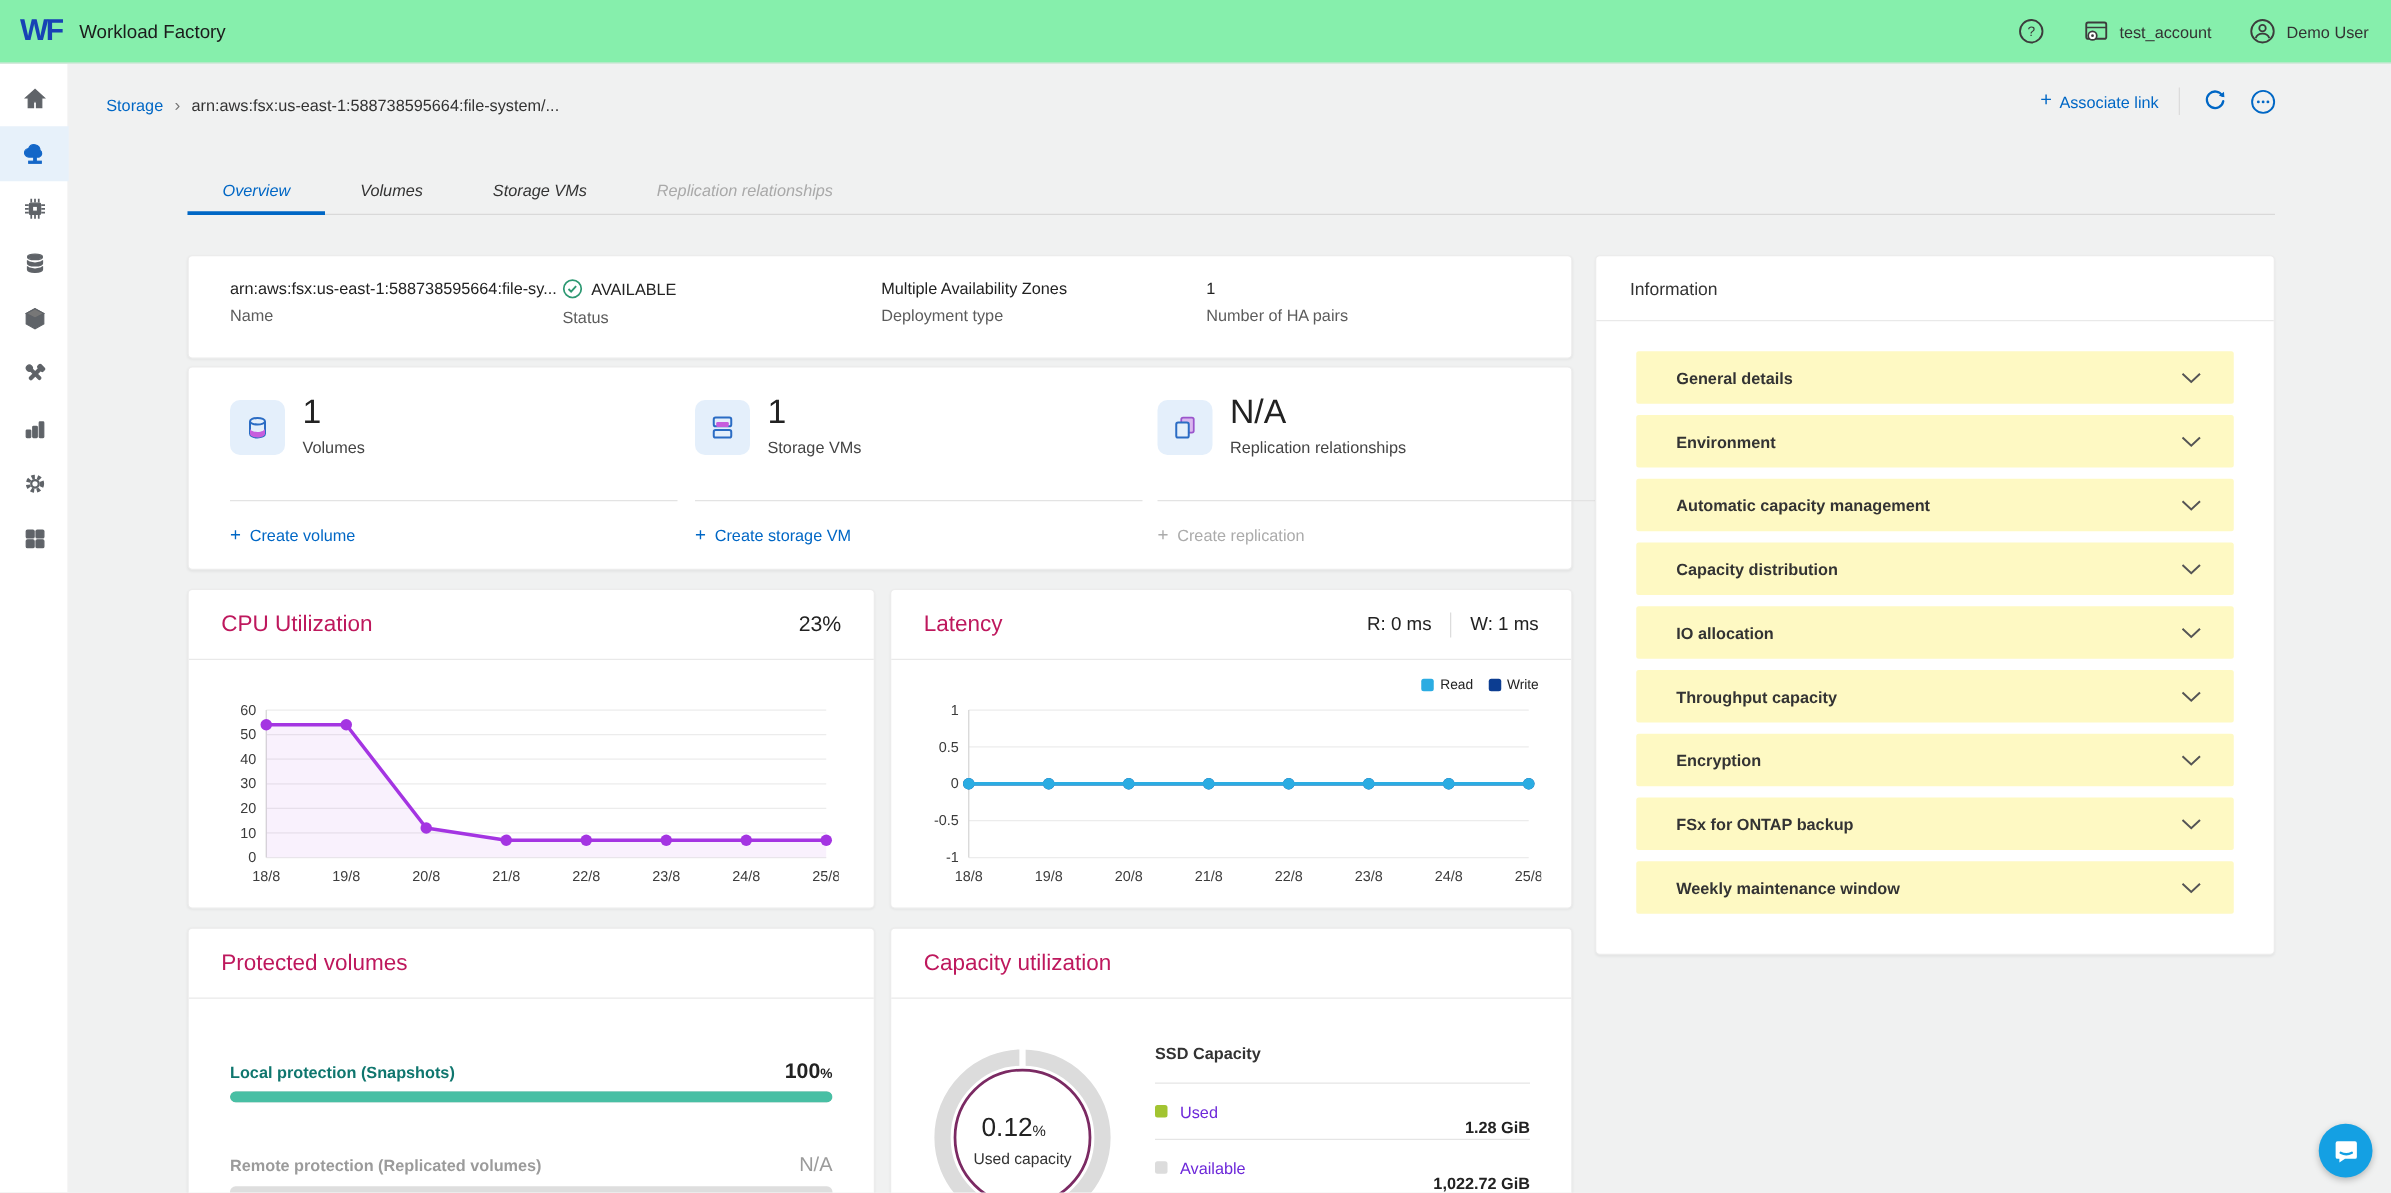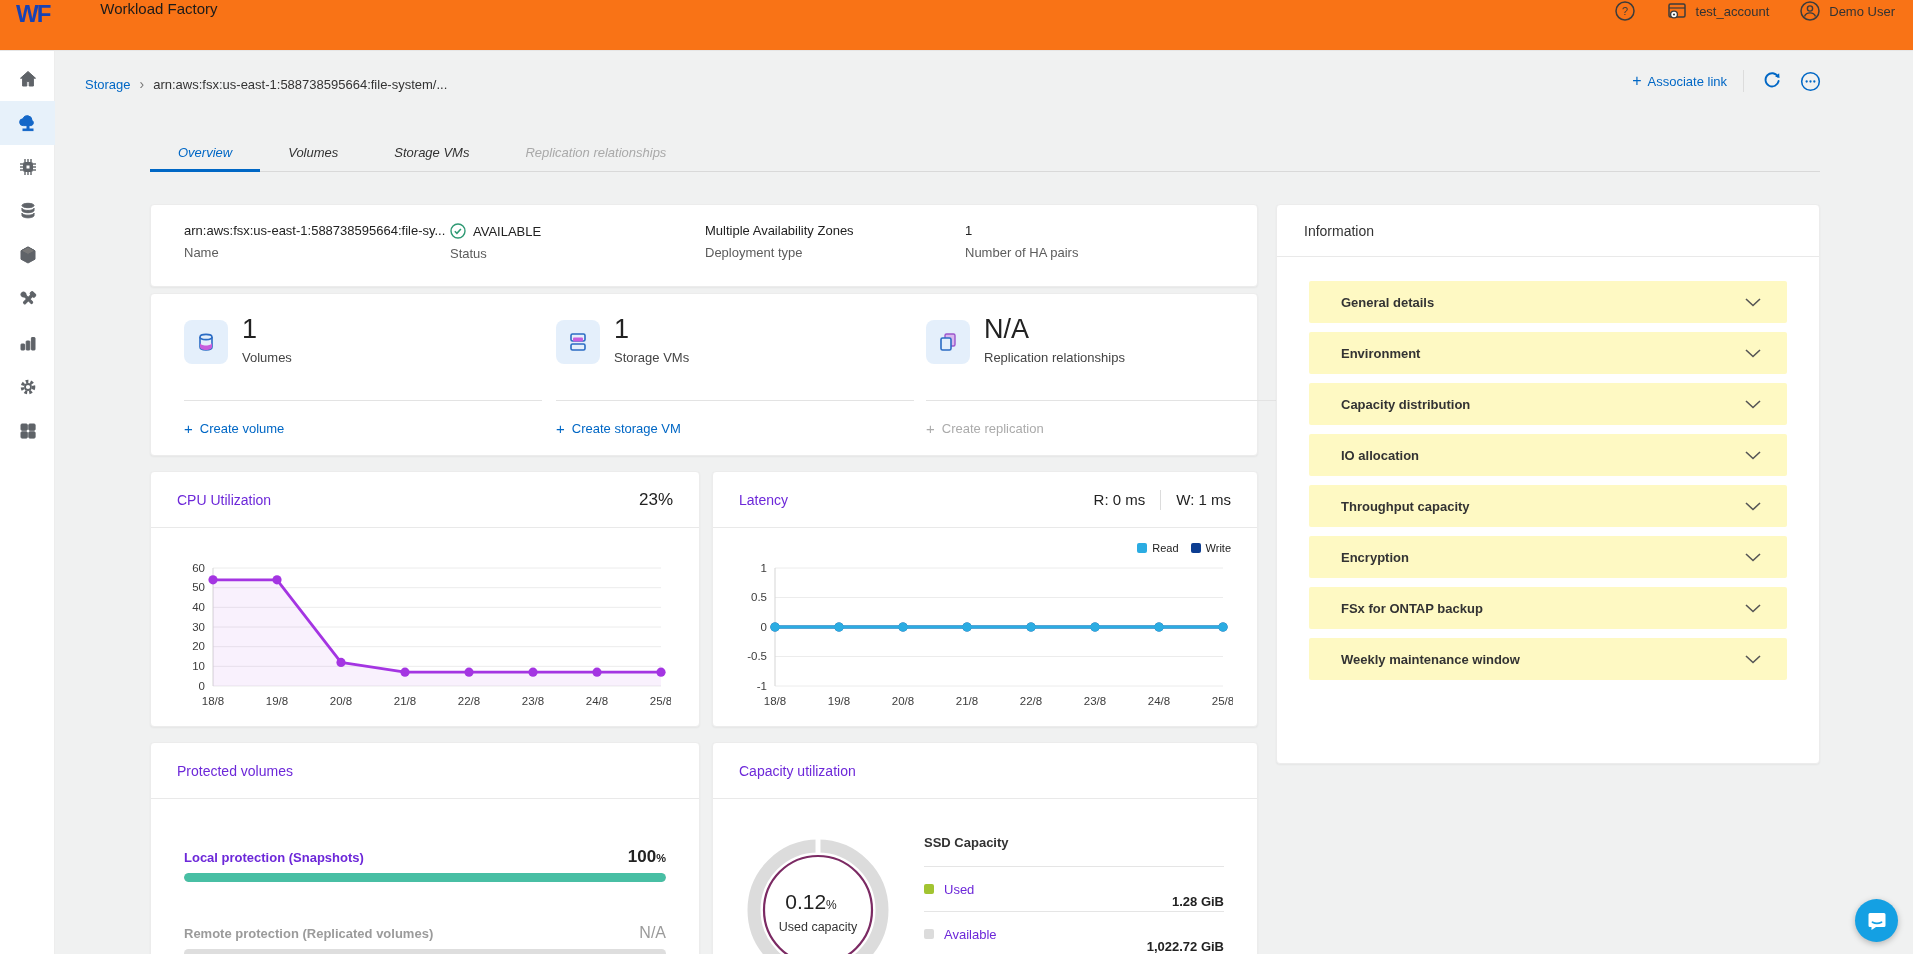--- a/index.html
+++ b/index.html
@@ -1,21 +1,21 @@
 <!DOCTYPE html>
 <html style="--accent: #0067C5; --sidebar_active: #1467C8; --logo_blue: #1742B5; --status_green: #2E9973; --teal_bar: #48BFA4; --donut_ring: #7B2A63; --chat_blue: #14A0E3;"><head>
 <meta charset="utf-8">
 <style>
   * { margin:0; padding:0; box-sizing:border-box; }
   html,body { width:1913px; height:954px; overflow:hidden; }
   body { font-family:"Liberation Sans",sans-serif; background:#f0f1f1; position:relative; color:#222; }
 
   
-  .app-header { position:absolute; top:0; left:0; width:100%; height:51px; background:#f97316;
-    border-bottom:1px solid #e6e6e6; display:flex; align-items:flex-start; z-index:30;gap:37px; }
+  .app-header { position:absolute; top:0; left:0; width:100%; height:51px; background:#86efac;
+    border-bottom:1px solid #e6e6e6; display:flex; align-items:center; z-index:30; }
   .logo { margin-left:16px; font-weight:900; font-size:24px; color:var(--logo_blue); letter-spacing:-2px; }
   .app-title { margin-left:14px; font-size:15px; font-weight:500; color:#1b1b1b; }
   .hdr-right { margin-left:auto; display:flex; align-items:center; gap:30px; margin-right:18px; }
   .hdr-group { display:flex; align-items:center; gap:8px; font-size:13px; color:#333; cursor:pointer; }
   .hdr-icon { width:22px; height:22px; display:inline-flex; }
 
   
   .sidebar { position:absolute; top:51px; left:0; width:55px; bottom:0; background:#fff;
     border-right:1px solid #ededed; padding-top:6px; z-index:20; }
   .side-item { width:55px; height:44px; display:flex; align-items:center; justify-content:center; cursor:pointer; }
@@ -43,21 +43,21 @@
   .tab { padding:0 28px; min-width:106px; text-align:center; font-size:13px; color:#333; line-height:32px;
     cursor:pointer; position:relative; }
   .tab.active { color:var(--accent); font-weight:500; }
   .tab.active::after { content:""; position:absolute; left:0; right:0; bottom:-1px; height:3px; background:var(--accent); }
   .tab.disabled { color:#a9a9a9; cursor:default; }
 
   
   .card { position:absolute; background:#fff; border:1px solid #ececec; border-radius:4px;
     box-shadow:0 1px 2px rgba(0,0,0,0.05); }
   .card-head { height:56px; display:flex; align-items:center; padding:0 26px; border-bottom:1px solid #e9e9e9; }
-  .card-title { font-size:14px; color:#6d28d9;text-align:right; }
+  .card-title { font-size:18px; color:#be185d;text-align:right; }
 
   
   .summary-card { left:95px; top:153px; width:1108px; height:83px; display:flex; padding:18px 0 0 33px; }
   .sum-col .val { font-size:13px; font-weight:500; color:#222; display:flex; align-items:center; gap:7px; }
   .sum-col .lab { font-size:13px; color:#5c5c5c; margin-top:7px; }
   .sum-col:nth-child(1){ width:266px; } .sum-col:nth-child(2){ width:255px; } .sum-col:nth-child(3){ width:260px; }
 
   
   .res-card { left:95px; top:242px; width:1108px; height:163px; }
   .res-col { position:absolute; top:24px; width:360px; }
@@ -80,21 +80,21 @@
   .lat-head .vdiv { height:20px; margin:0 15px; }
   .chart-svg { position:absolute; left:22px; top:88px; }
   .chart-svg text.tick { font-size:11.5px; fill:#3c3c3c; font-family:"Liberation Sans",sans-serif; }
   .legend { position:absolute; top:70px; right:26px; display:flex; gap:12px; align-items:center; }
   .legend .li { display:flex; align-items:center; gap:5px; font-size:11px; color:#222; }
   .sq { width:10px; height:10px; border-radius:2px; display:inline-block; }
 
   
   .prot-card { left:95px; top:691px; width:550px; height:264px; }
   .prot-row { position:absolute; left:33px; right:33px; display:flex; align-items:baseline; }
-  .prot-lab { font-size:13px; font-weight:700; color:#6d28d9; }
+  .prot-lab { font-size:13px; font-weight:700; color:#0f766e; }
   .prot-val { margin-left:auto; font-size:17px; font-weight:600; color:#222; }
   .prot-val .unit { font-size:11px; font-weight:600; }
   .prot-row.dim .prot-lab { color:#9b9b9b; font-weight:600; }
   .prot-row.dim .prot-val { color:#9b9b9b; font-weight:400; font-size:16px; }
   .bar-track { position:absolute; left:33px; right:33px; height:9px; border-radius:5px; background:#dedede; overflow:hidden; }
   .bar-fill { height:100%; border-radius:5px; }
 
   
   .cap-card { left:657px; top:691px; width:546px; height:264px; }
   .donut { position:absolute; left:30px; top:92px; }
@@ -507,20 +507,26 @@
             <path d="M1 1l7 6.5L15 1" fill="none" stroke="#555" stroke-width="1.6"></path>
           </svg>
         </div>
         <div class="acc-row">
           <span class="acc-lab">Environment</span>
           <svg width="16" height="9" viewBox="0 0 16 9">
             <path d="M1 1l7 6.5L15 1" fill="none" stroke="#555" stroke-width="1.6"></path>
           </svg>
         </div>
         <div class="acc-row">
+          <span class="acc-lab">Automatic capacity management</span>
+          <svg width="16" height="9" viewBox="0 0 16 9">
+            <path d="M1 1l7 6.5L15 1" fill="none" stroke="#555" stroke-width="1.6"></path>
+          </svg>
+        </div>
+        <div class="acc-row">
           <span class="acc-lab">Capacity distribution</span>
           <svg width="16" height="9" viewBox="0 0 16 9">
             <path d="M1 1l7 6.5L15 1" fill="none" stroke="#555" stroke-width="1.6"></path>
           </svg>
         </div>
         <div class="acc-row">
           <span class="acc-lab">IO allocation</span>
           <svg width="16" height="9" viewBox="0 0 16 9">
             <path d="M1 1l7 6.5L15 1" fill="none" stroke="#555" stroke-width="1.6"></path>
           </svg>

